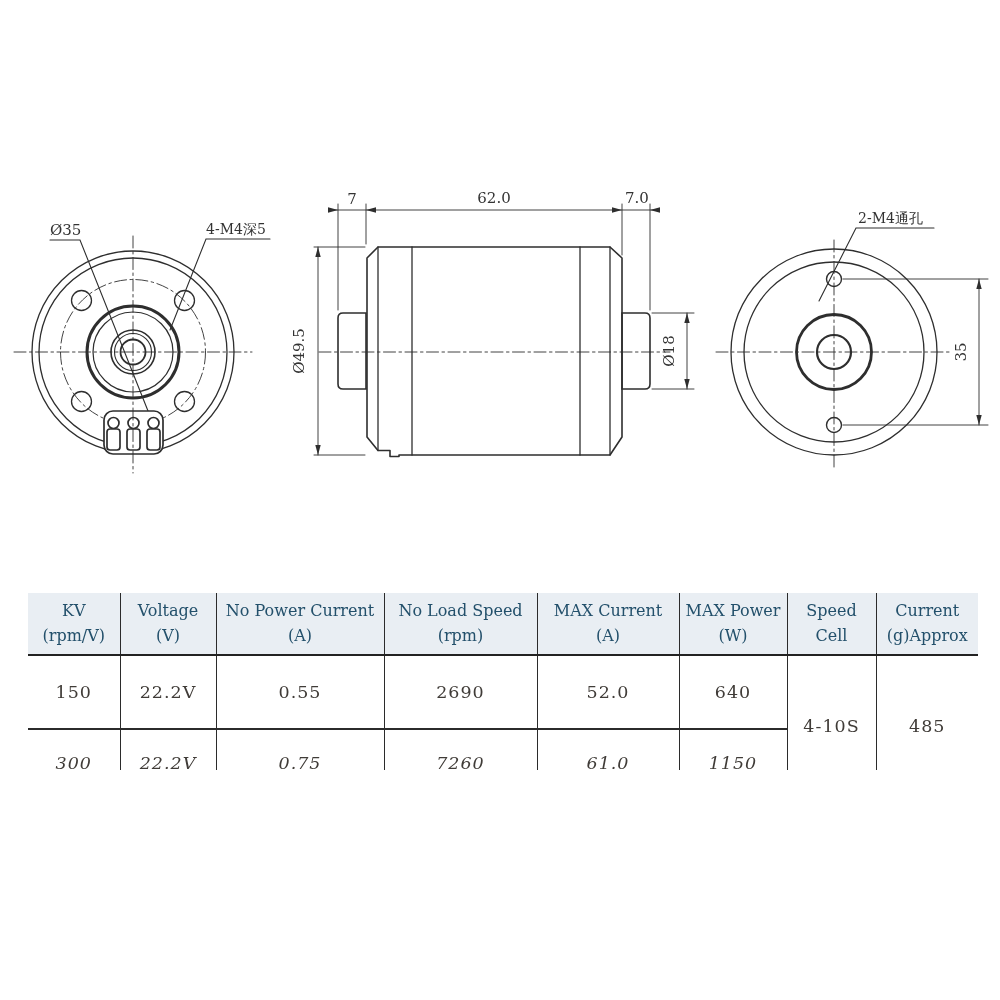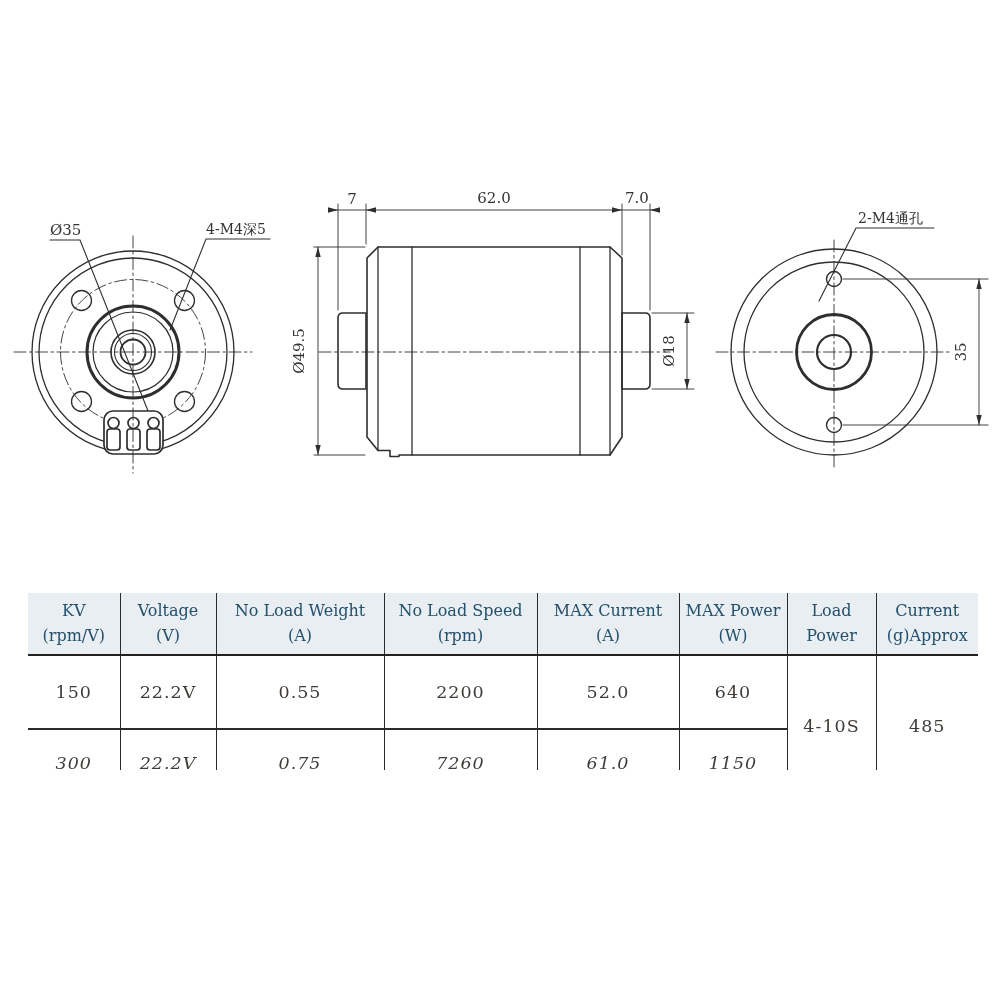--- a/index.html
+++ b/index.html
@@ -159,51 +159,51 @@
       <tr>
         <th>
               <span class="h2">KV</span>
               <span class="h2">(rpm/V)</span>
             </th>
         <th>
               <span class="h2">Voltage</span>
               <span class="h2">(V)</span>
             </th>
         <th>
-              <span class="h2">No Load Weight</span>
+              <span class="h2">No Power Current</span>
               <span class="h2">(A)</span>
             </th>
         <th>
               <span class="h2">No Load Speed</span>
               <span class="h2">(rpm)</span>
             </th>
         <th>
               <span class="h2">MAX Current</span>
               <span class="h2">(A)</span>
             </th>
         <th>
               <span class="h2">MAX Power</span>
               <span class="h2">(W)</span>
             </th>
         <th>
-              <span class="h2">Load</span>
-              <span class="h2">Power</span>
+              <span class="h2">Speed</span>
+              <span class="h2">Cell</span>
             </th>
         <th>
               <span class="h2">Current</span>
               <span class="h2">(g)Approx</span>
             </th>
       </tr>
     </thead>
     <tbody>
       <tr class="r1">
         <td class="cell">150</td>
         <td class="cell">22.2V</td>
         <td class="cell">0.55</td>
-        <td class="cell">2200</td>
+        <td class="cell">2690</td>
         <td class="cell">52.0</td>
         <td class="cell">640</td>
         <td rowspan="2">4-10S</td>
         <td rowspan="2">485</td>
       </tr>
       <tr class="r2">
         <td>300</td>
         <td>22.2V</td>
         <td>0.75</td>
         <td>7260</td>

